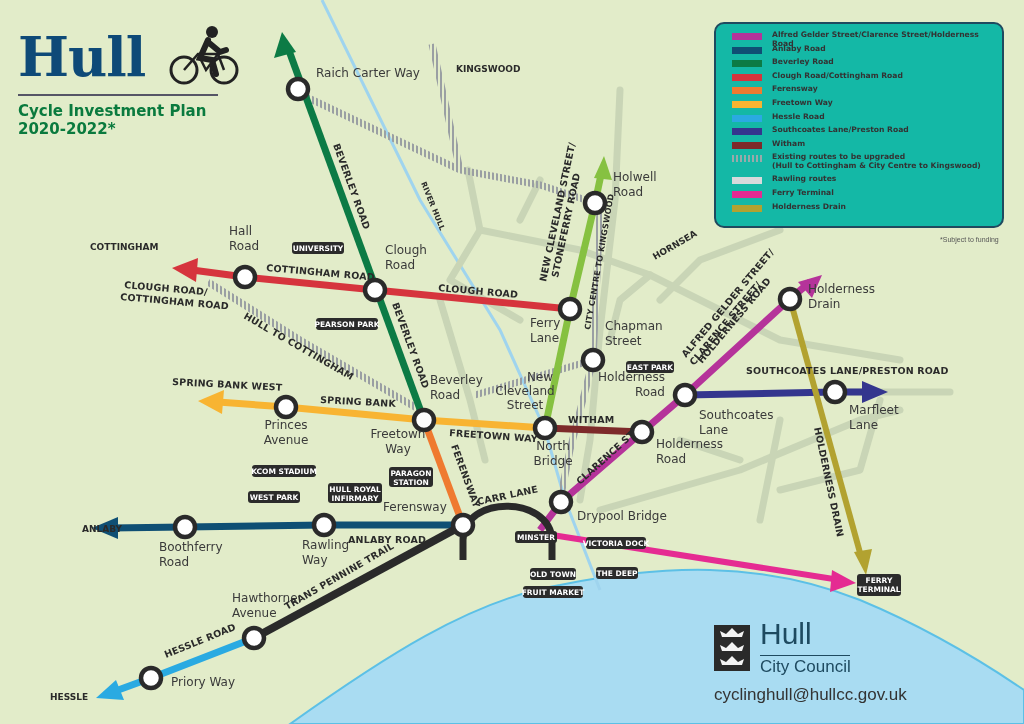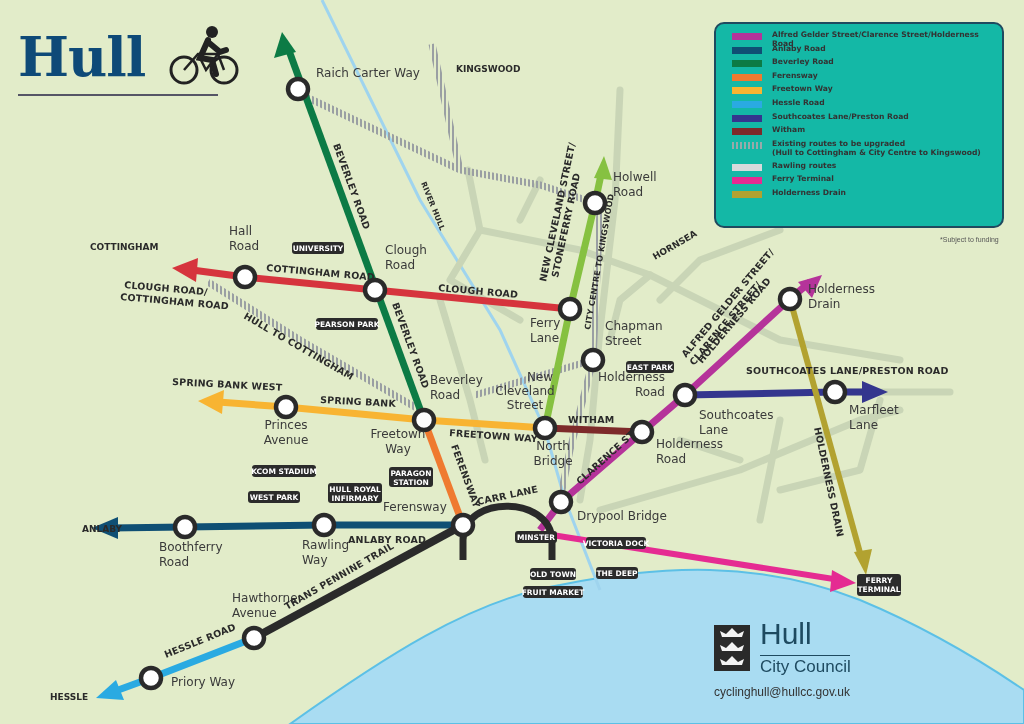--- a/index.html
+++ b/index.html
@@ -15,21 +15,21 @@
   .legend-swatch { width:30px; height:7px; margin-top:3px; margin-right:10px; flex:none; }
   .legend-swatch.hatched { background:repeating-linear-gradient(90deg,#9aa 0 2px,transparent 2px 4px); }
   .legend-label { font-family:"DejaVu Sans", sans-serif; font-weight:bold; font-size:7.6px; color:#333; line-height:9px; white-space:pre-line; }
   .legend-row.tall { height:22px; }
   .footnote { position:absolute; left:940px; top:236px; font-size:7px; color:#555; }
   .council { position:absolute; left:714px; top:625px; width:180px; height:80px; }
   .crest { position:absolute; left:0; top:0; width:36px; height:46px; background:#2a2a2a; }
   .council-hull { position:absolute; left:46px; top:-8px; font-size:30px; color:#1e4a60; }
   .council-rule { position:absolute; left:46px; top:30px; width:90px; height:1px; background:#1e4a60; }
   .council-city { position:absolute; left:46px; top:32px; font-size:17px; color:#1e4a60;text-align:right; }
-  .council-email { position:absolute; left:0; top:60px; font-size:12px; color:#333; white-space:nowrap; }
+  .council-email { position:absolute; left:0; top:60px; font-size:17px; color:#333; white-space:nowrap; }
   svg text { font-family:"DejaVu Sans", sans-serif; }
   .st-label { font-size:12px; fill:#3a3a3a; }
   .rt-label { font-size:9.5px; font-weight:bold; fill:#2a2a2a; letter-spacing:0.2px; }
   .area-label { font-size:9px; font-weight:bold; fill:#2a2a2a; }
   .poi-text { font-size:7.5px; font-weight:bold; fill:#fff; }
 </style>
 </head>
 <body>
 
 <svg id="map" viewBox="0 0 1024 724" xmlns="http://www.w3.org/2000/svg">
@@ -275,34 +275,42 @@
 <div class="title-block">
   <div class="title-hull">Hull</div>
   <svg class="bike" viewBox="0 0 72 62">
     <circle cx="44" cy="8" r="6" fill="#222"></circle>
     <path d="M40,16 L32,34 L44,36 L48,50 M40,18 L52,28 L58,26" stroke="#222" stroke-width="6" fill="none" stroke-linecap="round"></path>
     <circle cx="16" cy="46" r="13" stroke="#222" stroke-width="3" fill="none"></circle>
     <circle cx="56" cy="46" r="13" stroke="#222" stroke-width="3" fill="none"></circle>
     <path d="M16,46 L30,30 L50,30 L56,46 M30,30 L38,46 L50,30" stroke="#222" stroke-width="2.5" fill="none"></path>
   </svg>
   <div class="title-rule"></div>
+  <div class="title-sub">
+    <div>Cycle Investment Plan</div>
+    <div>2020-2022*</div>
+  </div>
 </div>
 
 <div class="legend" id="legend">
     <div class="legend-row">
       <div class="legend-swatch" style="background: rgb(181, 51, 154);"></div>
       <div class="legend-label">Alfred Gelder Street/Clarence Street/Holderness Road</div>
     </div>
     <div class="legend-row">
       <div class="legend-swatch" style="background: rgb(15, 79, 116);"></div>
       <div class="legend-label">Anlaby Road</div>
     </div>
     <div class="legend-row">
       <div class="legend-swatch" style="background: rgb(12, 123, 69);"></div>
       <div class="legend-label">Beverley Road</div>
+    </div>
+    <div class="legend-row">
+      <div class="legend-swatch" style="background: rgb(214, 52, 61);"></div>
+      <div class="legend-label">Clough Road/Cottingham Road</div>
     </div>
     <div class="legend-row">
       <div class="legend-swatch" style="background: rgb(239, 122, 48);"></div>
       <div class="legend-label">Ferensway</div>
     </div>
     <div class="legend-row">
       <div class="legend-swatch" style="background: rgb(248, 180, 50);"></div>
       <div class="legend-label">Freetown Way</div>
     </div>
     <div class="legend-row">

